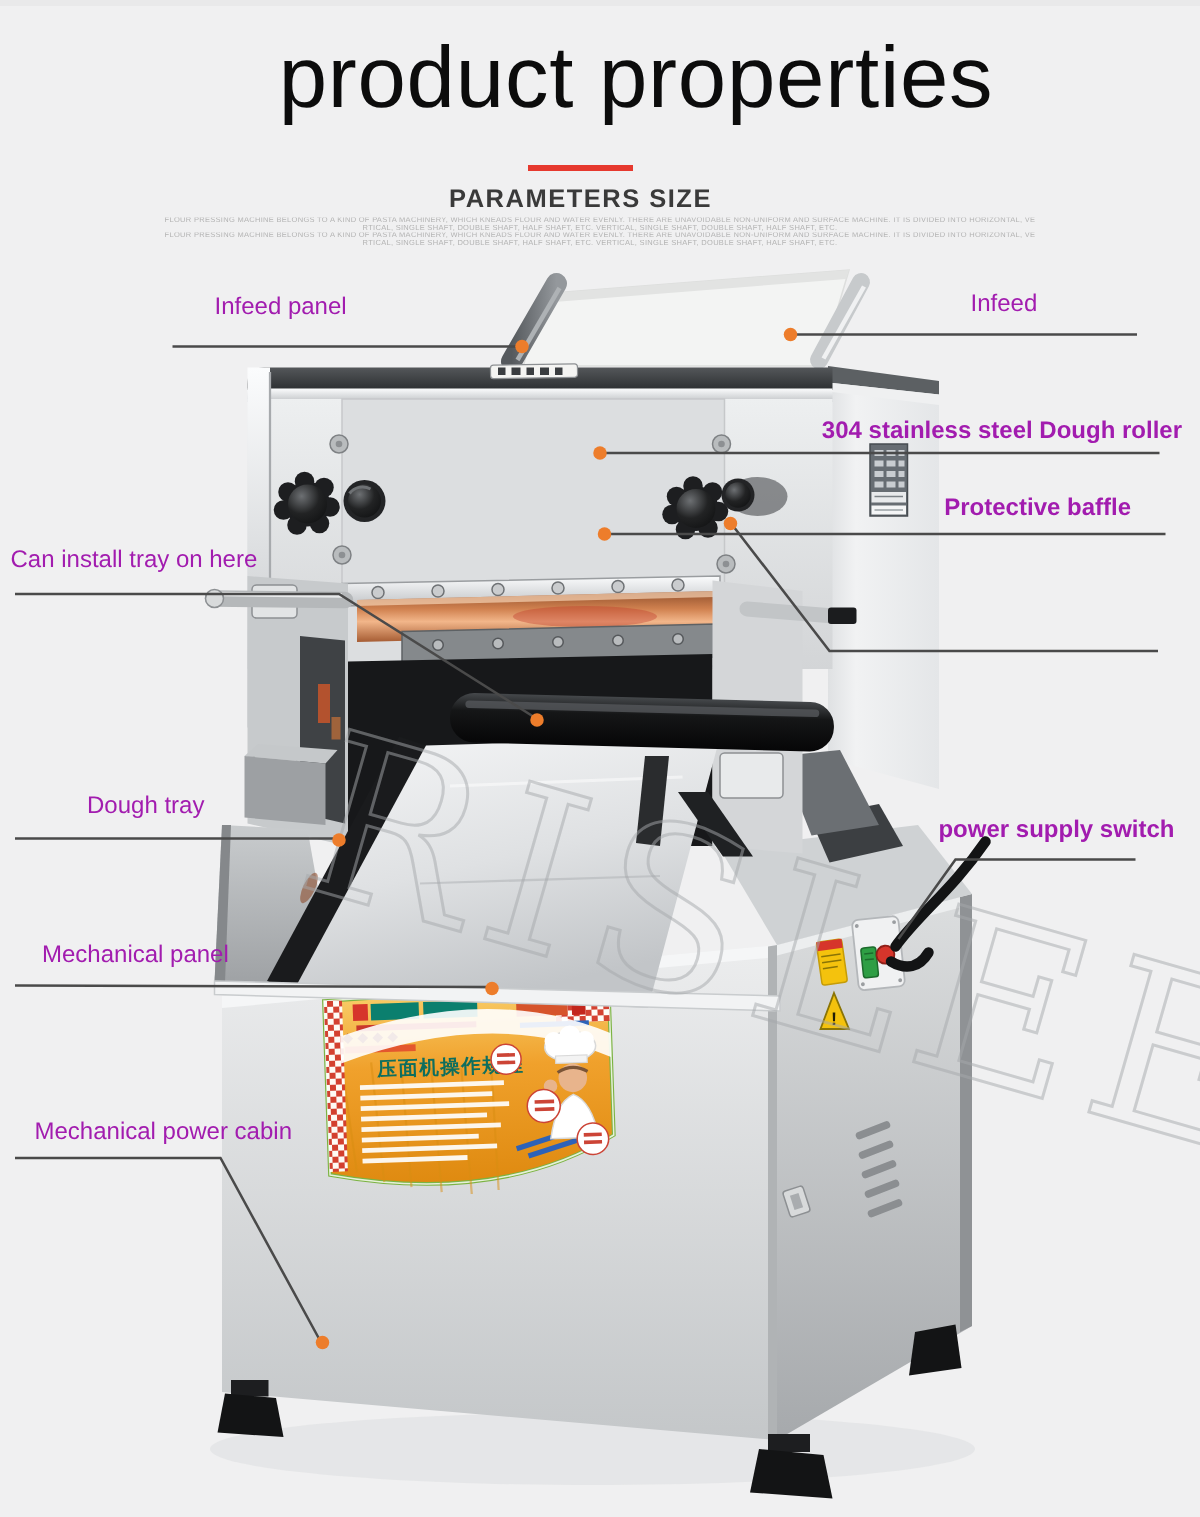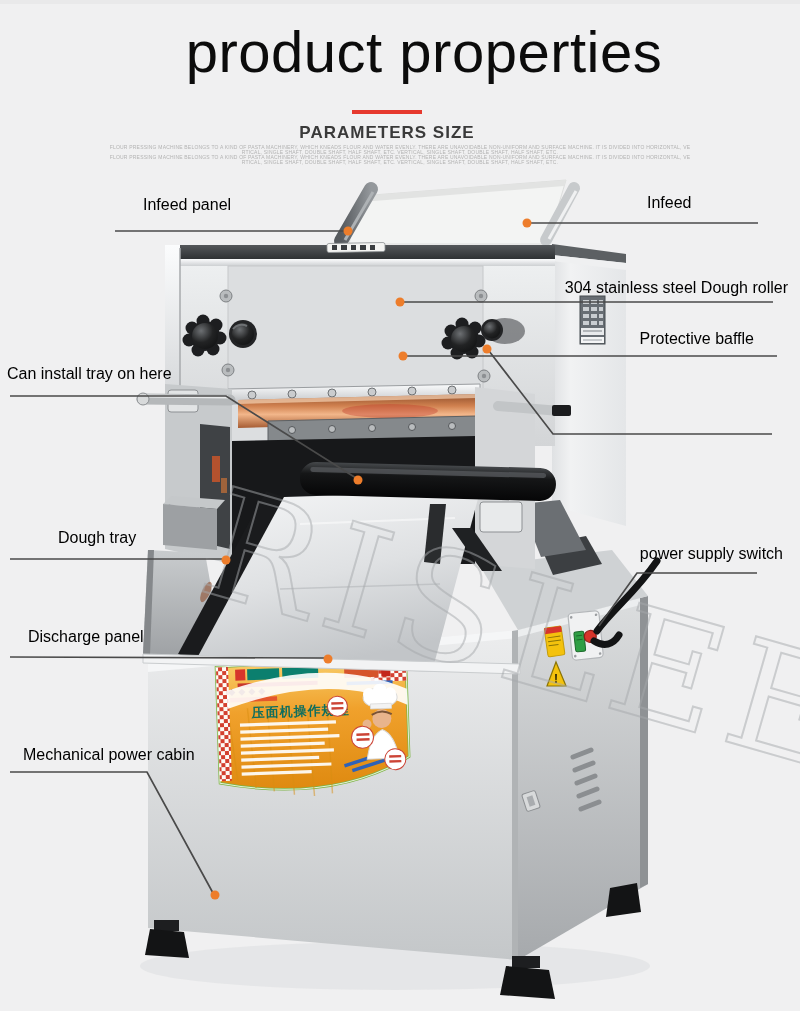--- a/index.html
+++ b/index.html
@@ -21,23 +21,23 @@
     transform:translateX(-13px);
     font-size:17px;font-weight:600;color:#3a3a3a;letter-spacing:1px;
   }
   .desc{
     position:absolute;top:141px;left:100px;width:600px;text-align:center;
     font-size:5px;line-height:5px;color:#b3b3b3;letter-spacing:.2px;
   }
   .desc div{white-space:nowrap;overflow:hidden;}
   svg.layer{position:absolute;left:0;top:0;}
   .callout{
-    position:absolute;font-size:16px;color:#000000;white-space:nowrap;
-  }
-  .callout.right{text-align:center;}
+    position:absolute;font-size:16px;color:#a21caf;white-space:nowrap;
+  }
+  .callout.right{text-align:center;font-weight:bold;}
 </style>
 </head>
 <body>
 
 <div class="stage">
 
   <div class="page-title">product properties</div>
   <div class="red-bar"></div>
   <div class="section-heading">PARAMETERS SIZE</div>
   <div class="desc">
@@ -480,16 +480,16 @@
     </g>
   </svg>
 
   <div class="callout" style="left:143px;top:192px">Infeed panel</div>
   <div class="callout" style="left:647px;top:190px">Infeed</div>
   <div class="callout right" style="right:12px;top:275px">304 stainless steel Dough roller</div>
   <div class="callout right" style="right:46px;top:326px">Protective baffle</div>
   <div class="callout" style="left:7px;top:361px">Can install tray on here</div>
   <div class="callout" style="left:58px;top:525px">Dough tray</div>
   <div class="callout right" style="right:17px;top:541px">power supply switch</div>
-  <div class="callout" style="left:28px;top:624px">Discharge panel</div>
+  <div class="callout" style="left:28px;top:624px">Mechanical panel</div>
   <div class="callout" style="left:23px;top:742px">Mechanical power cabin</div>
 
 </div>
 
 </body></html>

